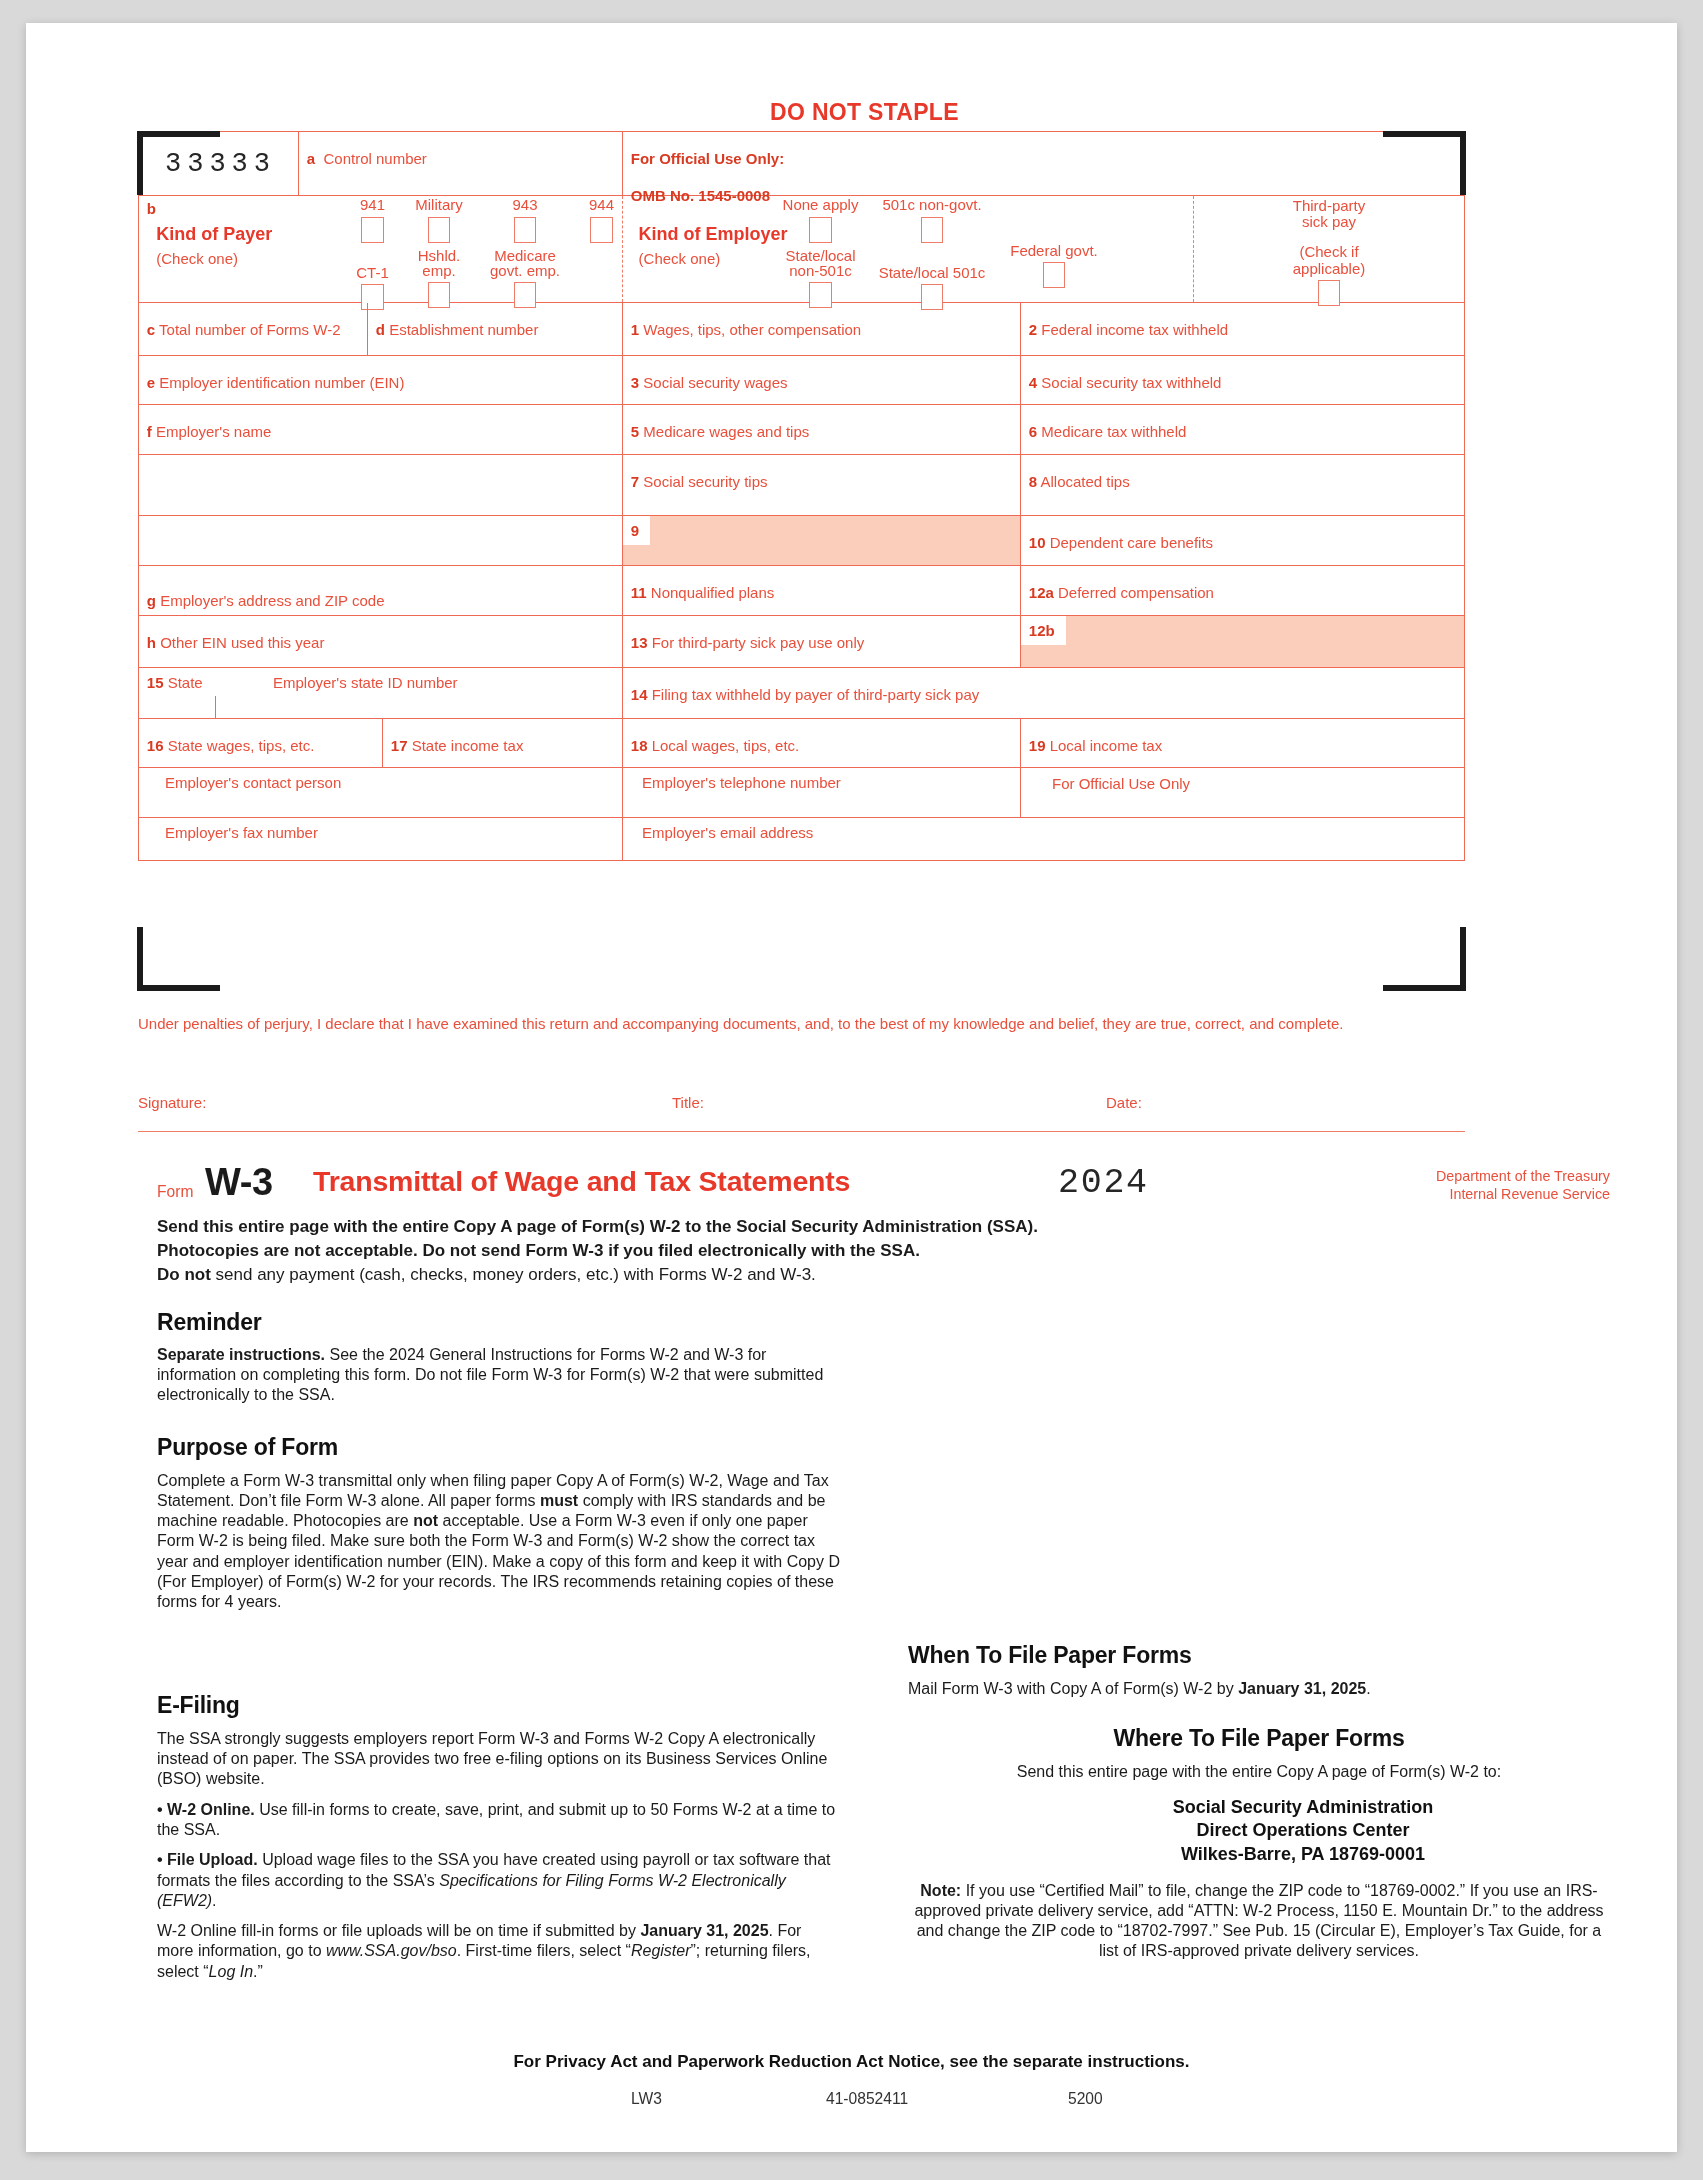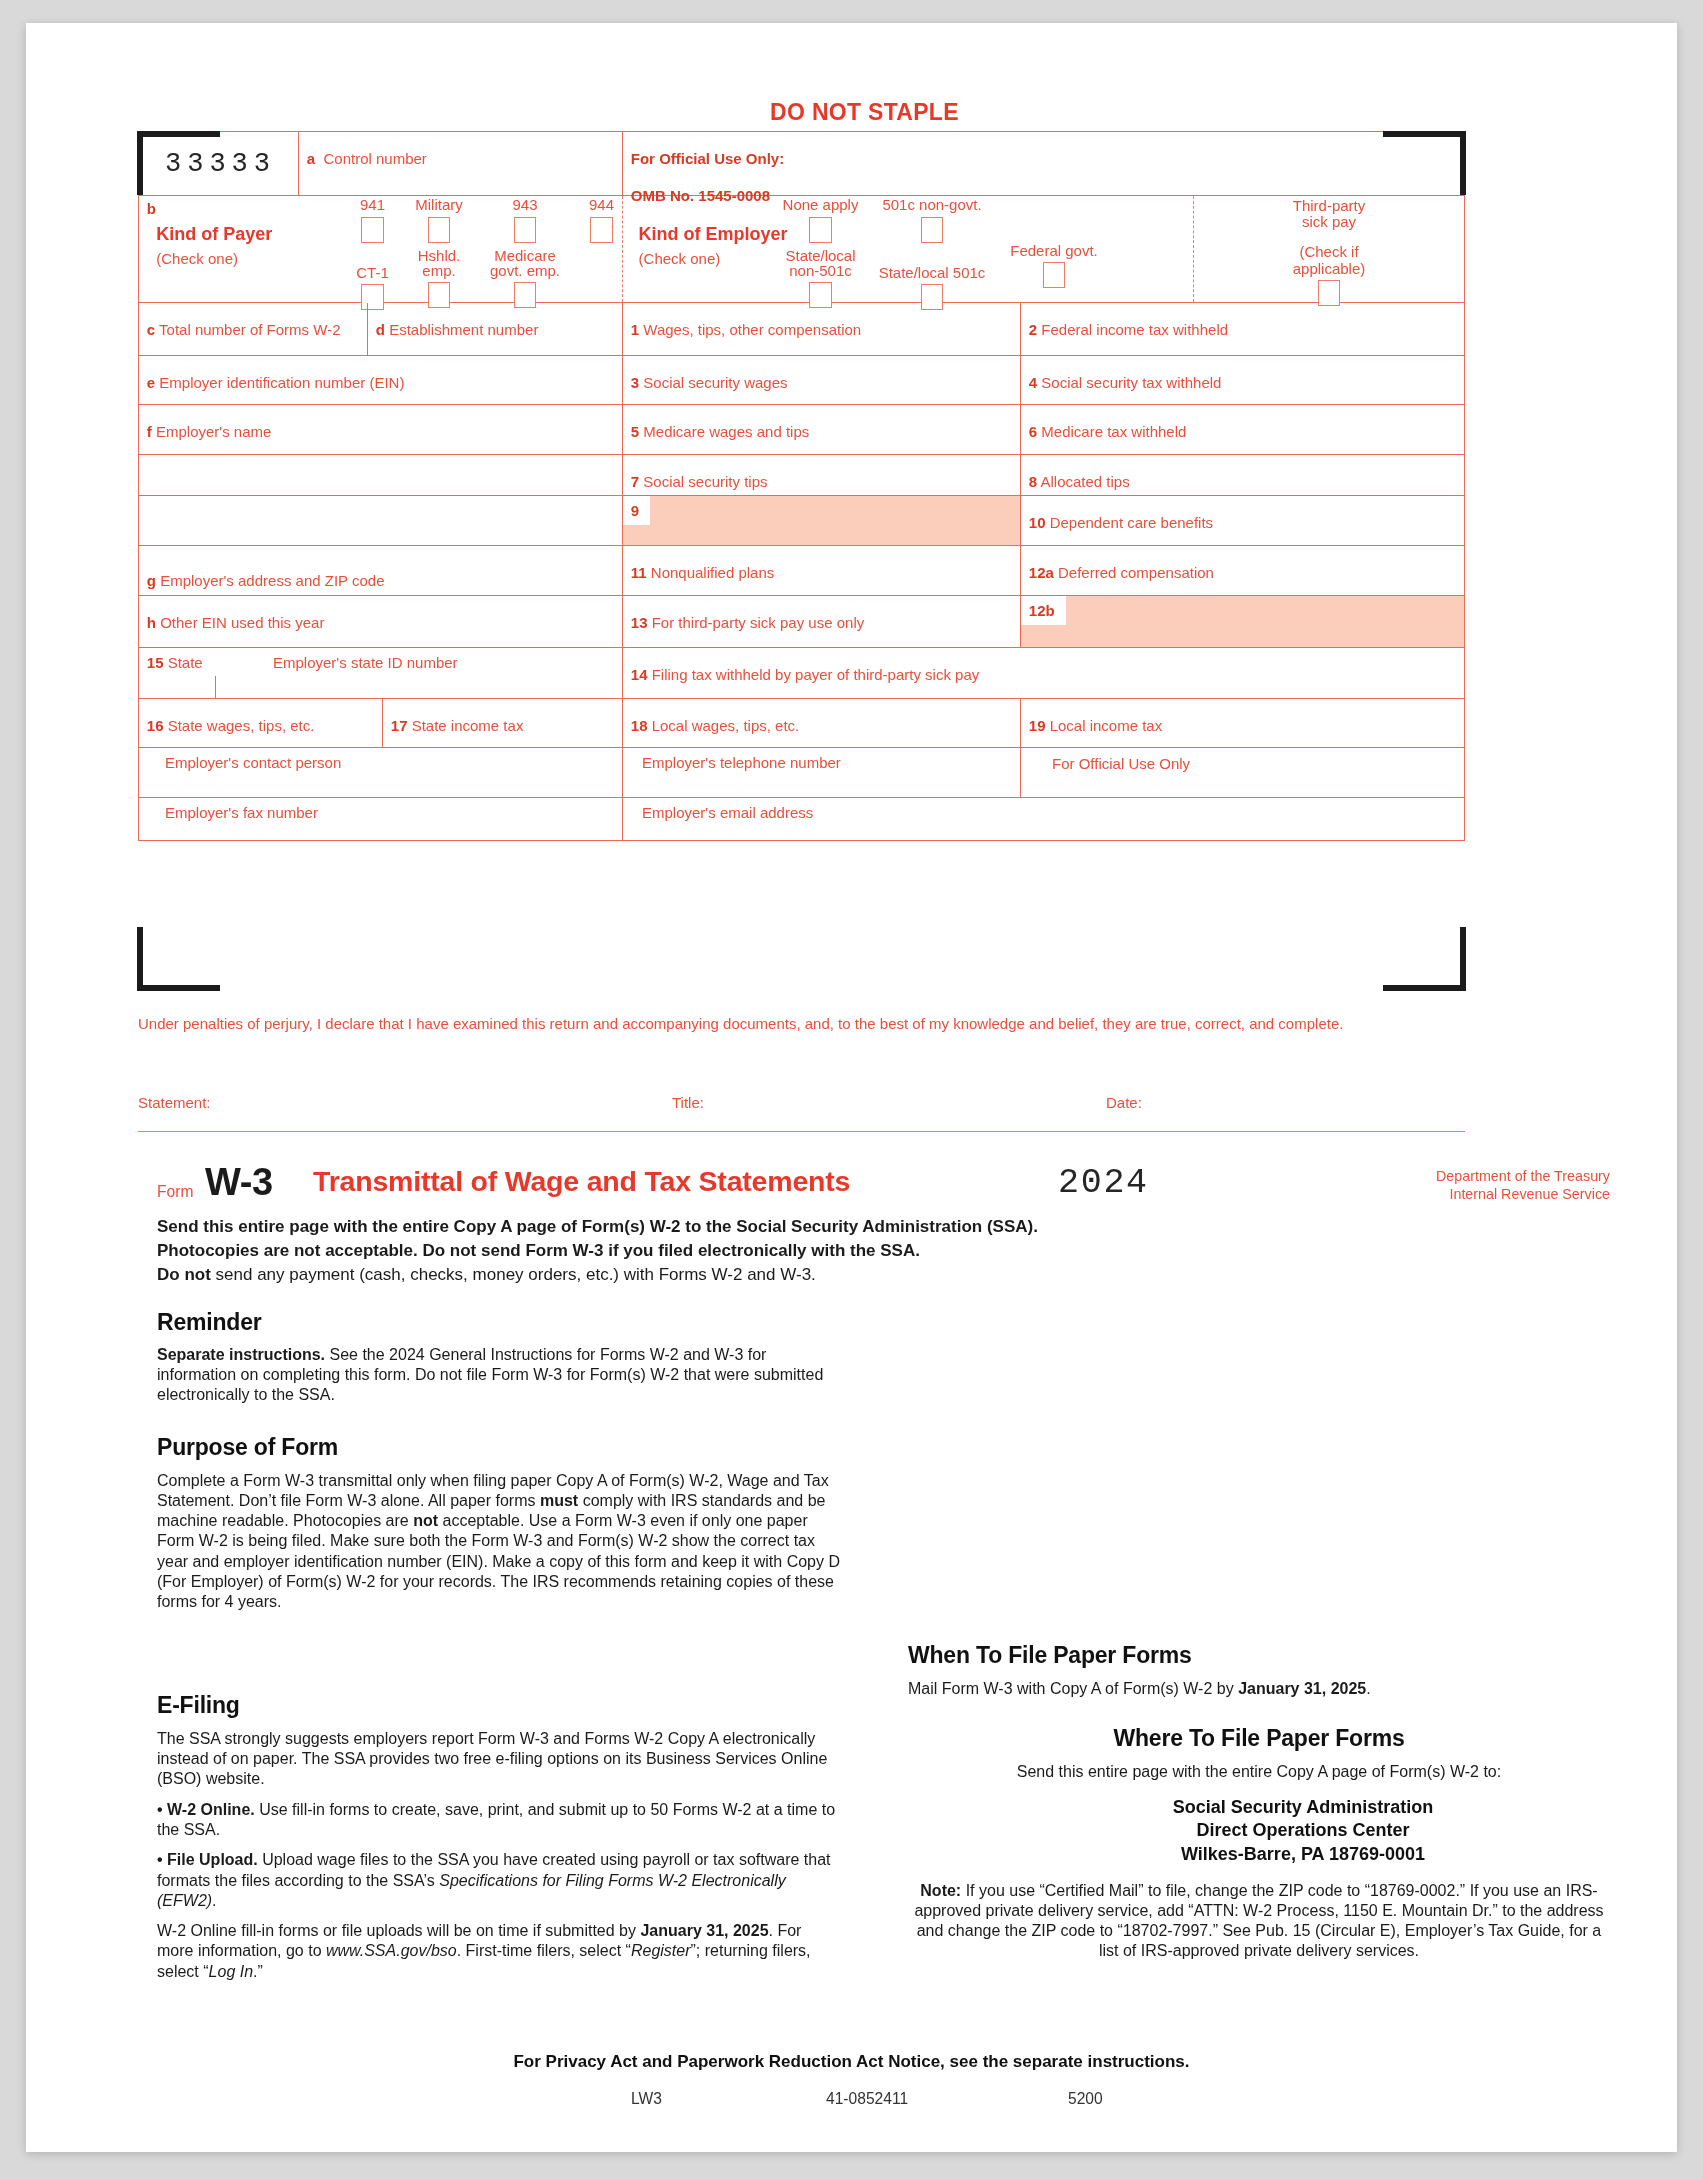--- a/index.html
+++ b/index.html
@@ -275,21 +275,21 @@
         <div class="lbl pad"><span class="num">f</span> <span>Employer's name</span></div>
       </div>
       <div class="cell vline" style="width:398px;">
         <div class="lbl pad"><span class="num">5</span> <span>Medicare wages and tips</span></div>
       </div>
       <div class="cell" style="flex:1;">
         <div class="lbl pad"><span class="num">6</span> <span>Medicare tax withheld</span></div>
       </div>
     </div>
 
-    <div class="rowline" style="height:41px;">
+    <div class="rowline" style="height:61px;">
       <div class="cell vline" style="width:484px;"></div>
       <div class="cell vline" style="width:398px;">
         <div class="lbl pad"><span class="num">7</span> <span>Social security tips</span></div>
       </div>
       <div class="cell" style="flex:1;">
         <div class="lbl pad"><span class="num">8</span> <span>Allocated tips</span></div>
       </div>
     </div>
 
     <div class="rowline" style="height:50px;">
@@ -379,21 +379,21 @@
   <div class="bracket" style="left:1357px; top:108px; width:83px; height:6px;"></div>
   <div class="bracket" style="left:1434px; top:108px; width:6px; height:64px;"></div>
   <div class="bracket" style="left:111px; top:962px; width:83px; height:6px;"></div>
   <div class="bracket" style="left:111px; top:904px; width:6px; height:64px;"></div>
   <div class="bracket" style="left:1357px; top:962px; width:83px; height:6px;"></div>
   <div class="bracket" style="left:1434px; top:904px; width:6px; height:64px;"></div>
 
   <div class="perjury" style="top:991px;">Under penalties of perjury, I declare that I have examined this return and accompanying documents, and, to the best of my knowledge and belief, they are true, correct, and complete.</div>
 
   <div class="sigrow" style="top:1071px; height:31px;">
-    <span style="left:0; top:0;">Statement:</span>
+    <span style="left:0; top:0;">Signature:</span>
     <span style="left:534px; top:0;">Title:</span>
     <span style="left:968px; top:0;">Date:</span>
   </div>
 
   <div class="titleband" style="top:1137px; height:48px;">
     <span class="t-form" style="position:absolute; left:0; top:23px;">Form</span>
     <span class="t-w3" style="position:absolute; left:48px; top:1.7px;">W-3</span>
     <span class="t-main" style="position:absolute; left:156px; top:5px;">Transmittal of Wage and Tax Statements</span>
     <span class="t-year" style="position:absolute; left:869px; top:3.5px;">2024</span>
     <span class="t-dept" style="position:absolute; right:0; top:7px;">Department of the Treasury</span>

